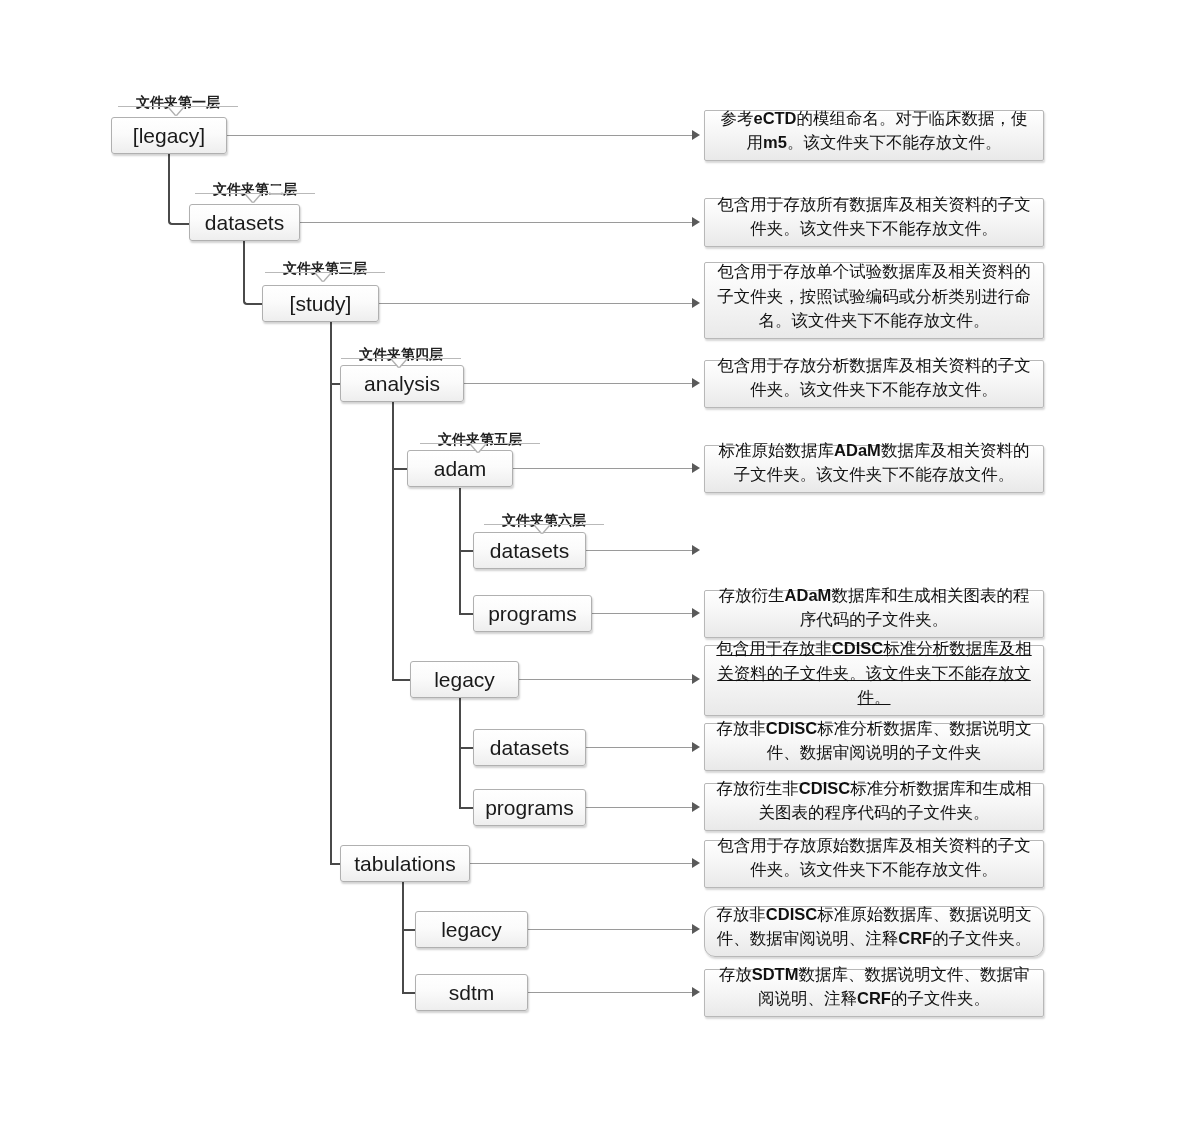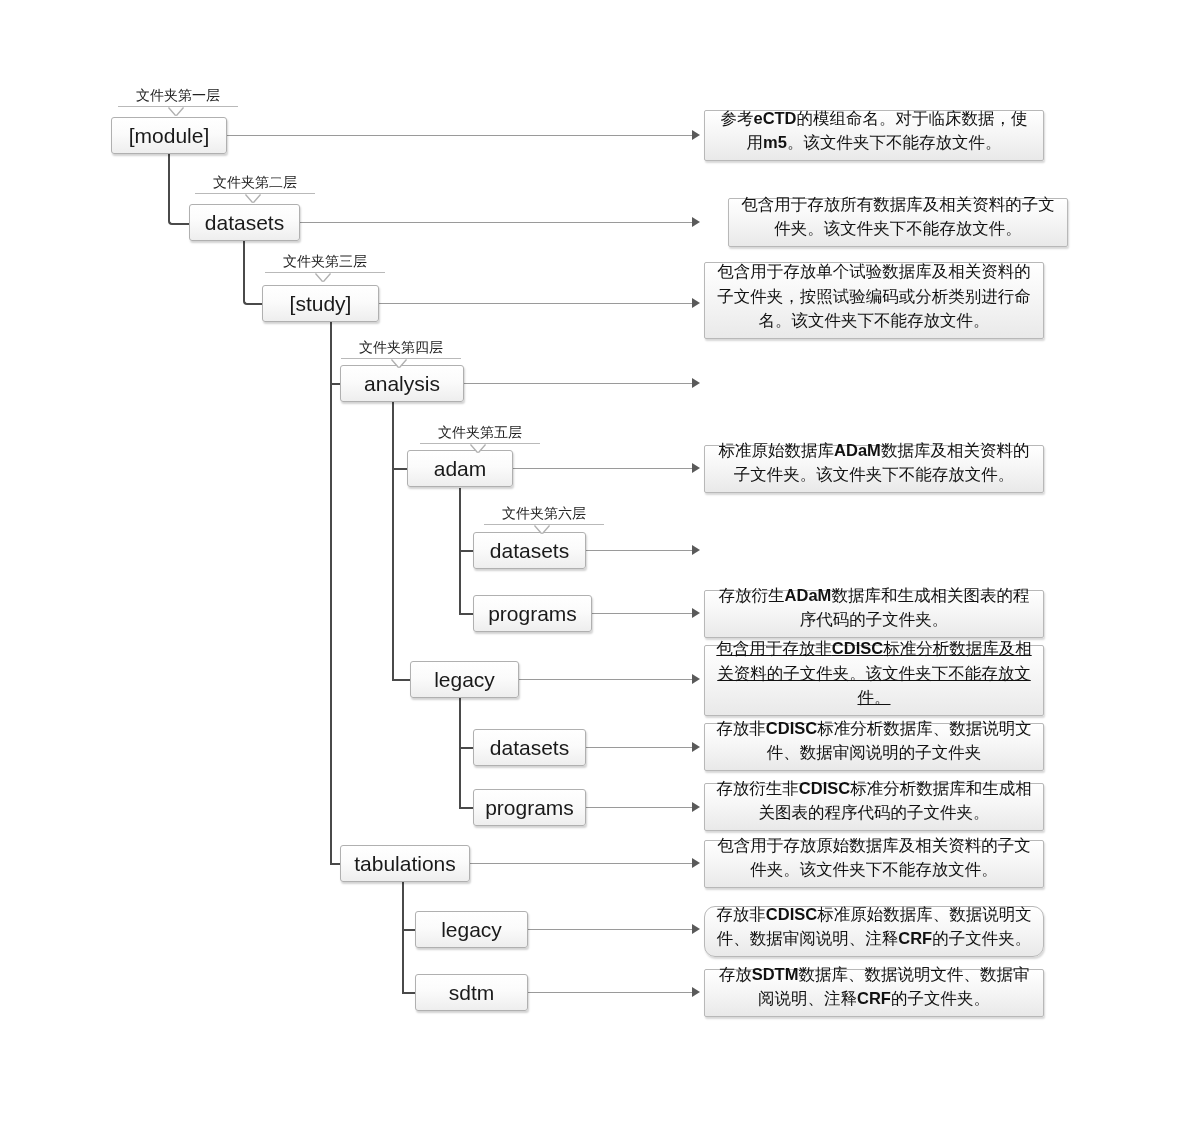--- a/index.html
+++ b/index.html
@@ -57,26 +57,27 @@
   .note b { font-weight: bold; }
 
   
   .layer-label {
     position: absolute;
     z-index: 6;
   }
   .layer-label .cap {
     position: absolute;
     left: 0;
-    top: 1px;
+    top: 8px;
     font-size: 14px;
     color: #222222;
     white-space: nowrap;
     width: 100%;
     text-align: center;
+    font-weight: bold;
   }
   .layer-label .rule {
     position: absolute;
     left: 0;
     top: 20px;
     width: 100%;
     height: 1px;
     background: #b9b9b9;
   }
   .layer-label .tri {
@@ -222,21 +223,21 @@
   <div class="leader" style="left:470px; top:863px; width:225px;"></div>
   <div class="arrow" style="left:692px; top:858px;"></div>
 
   <div class="leader" style="left:528px; top:929px; width:167px;"></div>
   <div class="arrow" style="left:692px; top:924px;"></div>
 
   <div class="leader" style="left:528px; top:992px; width:167px;"></div>
   <div class="arrow" style="left:692px; top:987px;"></div>
 
   <div class="node" style="left:111px; top:117px; width:116px; height:37px;">
-    <span>[module]</span>
+    <span>[legacy]</span>
   </div>
 
   <div class="node" style="left:189px; top:204px; width:111px; height:37px;">
     <span>datasets</span>
   </div>
 
   <div class="node" style="left:262px; top:285px; width:117px; height:37px;">
     <span>[study]</span>
   </div>
 
@@ -277,28 +278,31 @@
   </div>
 
   <div class="node" style="left:415px; top:974px; width:113px; height:37px;">
     <span>sdtm</span>
   </div>
 
   <div class="note" style="left:704px; top:110px; width:340px; height:51px;">
       <div><span>参考</span><b>eCTD</b><span>的模组命名。对于临床数据，使用</span><b>m5</b><span>。该文件夹下不能存放文件。</span></div>
     </div>
 
-  <div class="note" style="left:704px; top:198px; width:340px; height:49px;margin-left:24px;">
+  <div class="note" style="left:704px; top:198px; width:340px; height:49px;">
       <div><span>包含用于存放所有数据库及相关资料的子文件夹。该文件夹下不能存放文件。</span></div>
     </div>
 
   <div class="note" style="left:704px; top:262px; width:340px; height:77px;">
       <div><span>包含用于存放单个试验数据库及相关资料的子文件夹，按照试验编码或分析类别进行命名。该文件夹下不能存放文件。</span></div>
     </div>
 
+  <div class="note" style="left:704px; top:360px; width:340px; height:48px;">
+      <div><span>包含用于存放分析数据库及相关资料的子文件夹。该文件夹下不能存放文件。</span></div>
+    </div>
 
   <div class="note" style="left:704px; top:445px; width:340px; height:48px;">
       <div><span>标准原始数据库</span><b>ADaM</b><span>数据库及相关资料的子文件夹。该文件夹下不能存放文件。</span></div>
     </div>
 
 
   <div class="note" style="left:704px; top:590px; width:340px; height:48px;">
       <div><span>存放衍生</span><b>ADaM</b><span>数据库和生成相关图表的程序代码的子文件夹。</span></div>
     </div>
 

